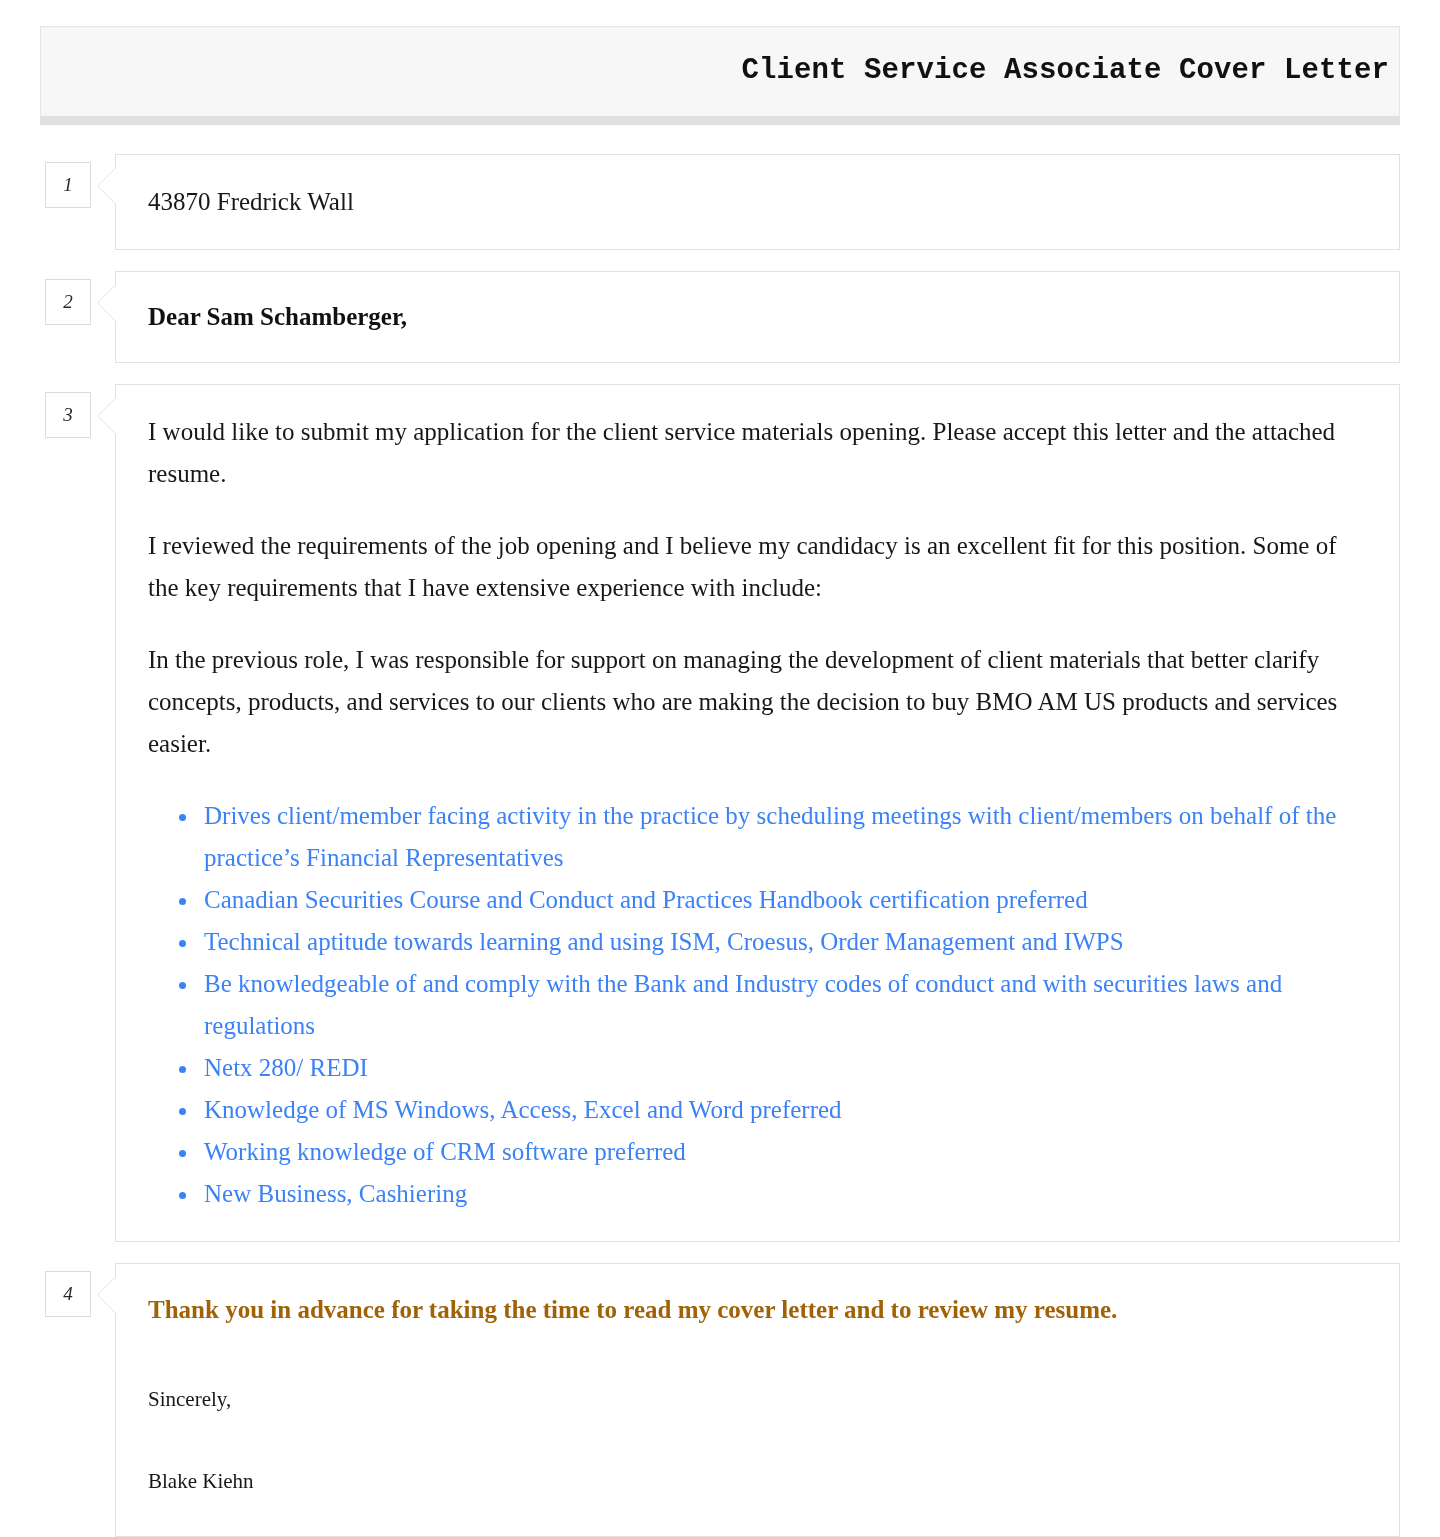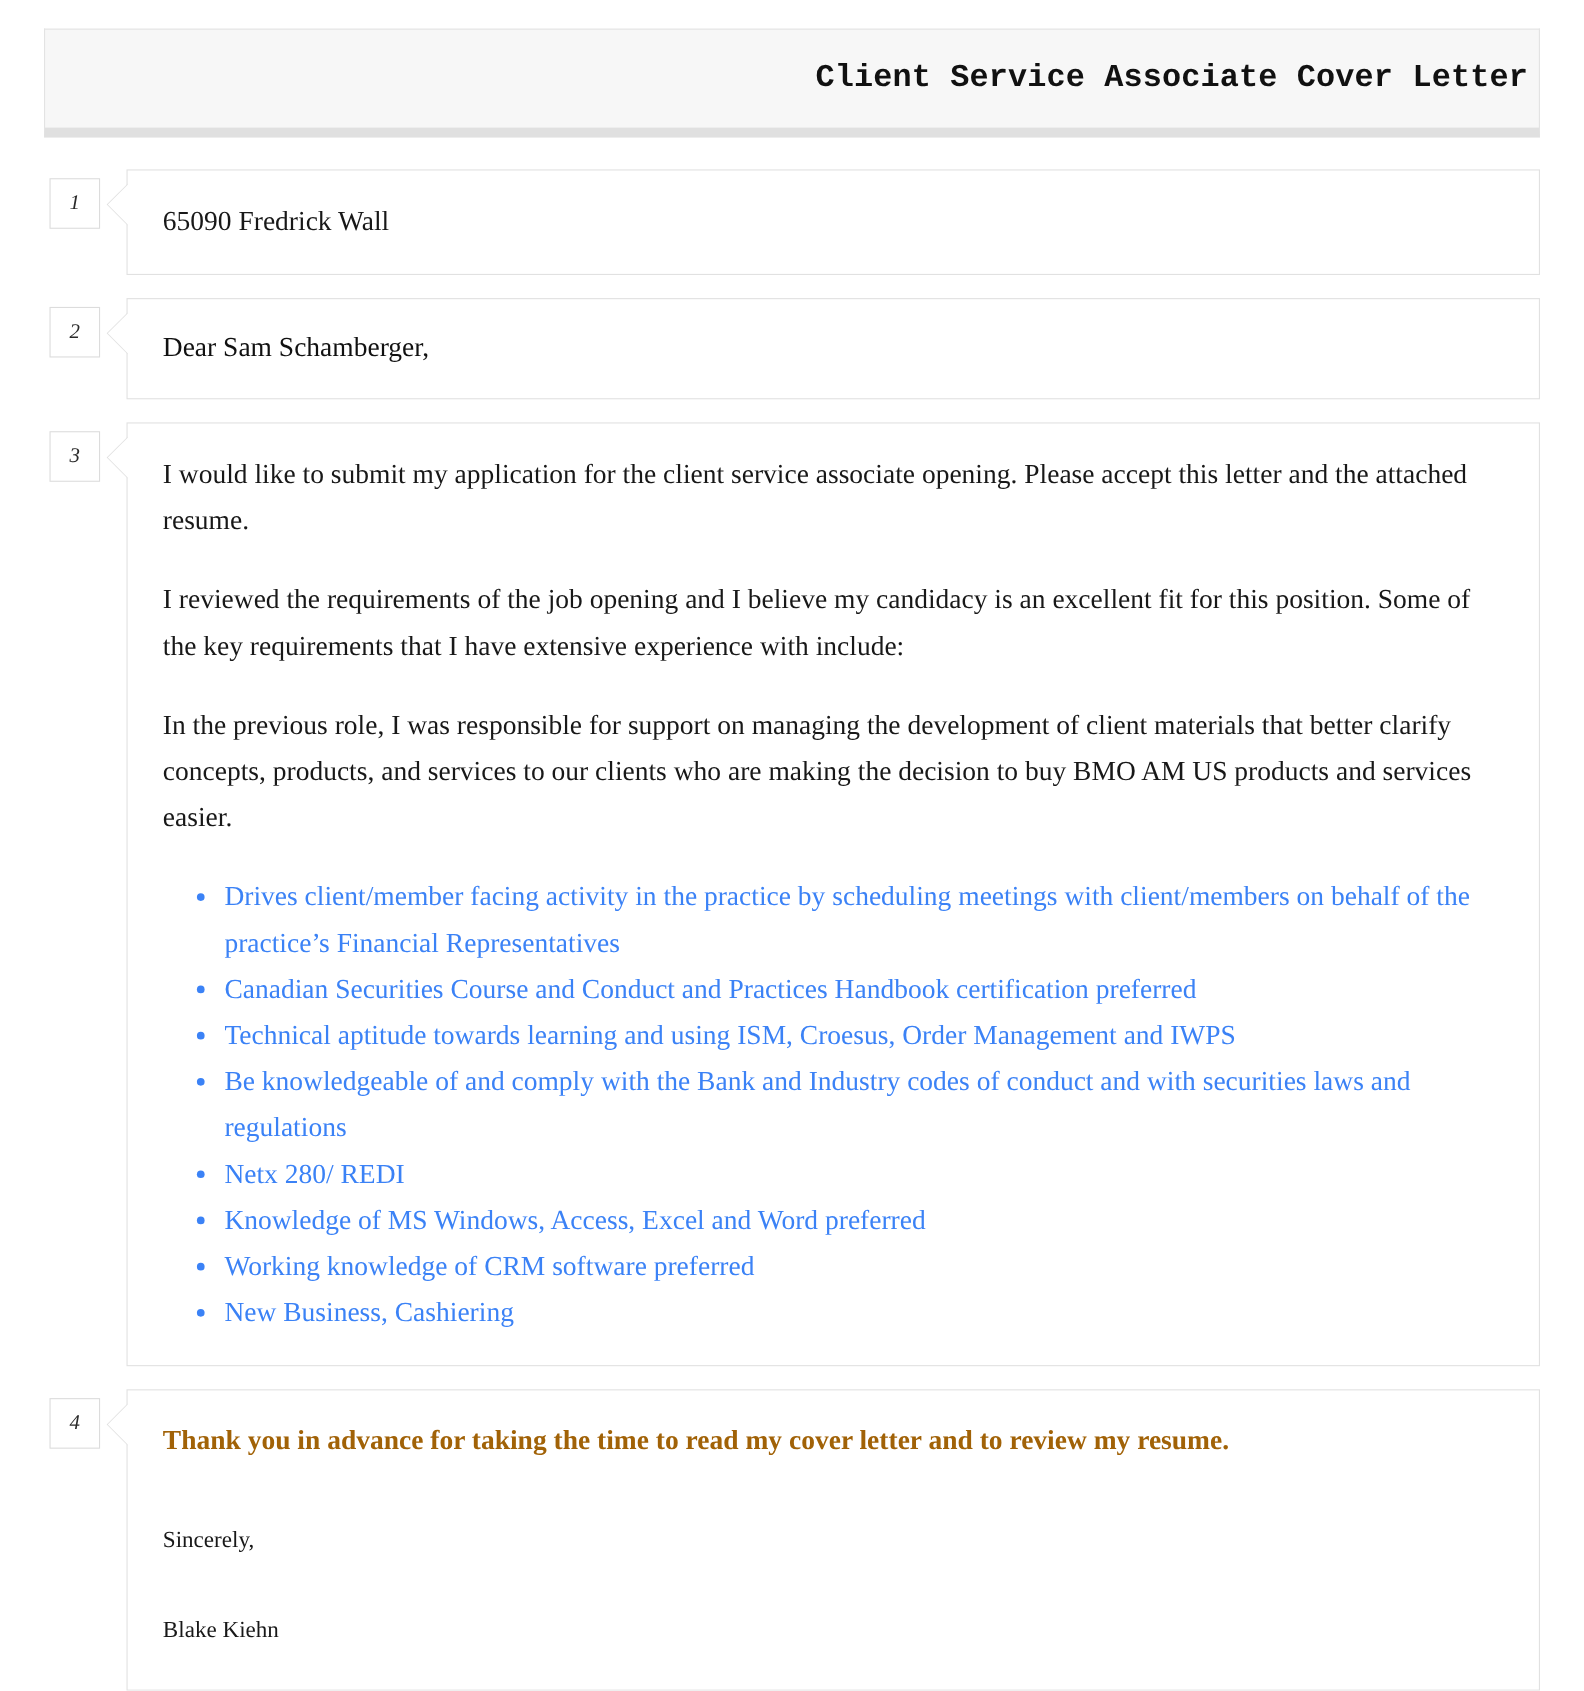--- a/index.html
+++ b/index.html
@@ -97,21 +97,21 @@
     color: #181818;
   }
   .para {
     font-size: 25px;
     line-height: 42px;
     color: #181818;
     margin: 0 0 30px 0;
   }
   .para:last-child { margin-bottom: 0; }
   .bold-line {
-    font-weight: normal;
+    font-weight: bold;
     font-size: 25px;
     line-height: 38px;
     color: #111111;
   }
   .bullets {
     margin: 0;
     padding-left: 52px;
     list-style-type: disc;
   }
   .bullets li {
@@ -144,39 +144,39 @@
     <div class="header-title">Client Service Associate Cover Letter</div>
   </div>
 
   <div class="sections">
 
     <div class="section">
       <div class="badge">1</div>
       <div class="content-box">
         <span class="notch-outer"></span>
         <span class="notch-inner"></span>
-        <div class="line">65090 Fredrick Wall</div>
+        <div class="line">43870 Fredrick Wall</div>
       </div>
     </div>
 
     <div class="section">
       <div class="badge">2</div>
       <div class="content-box">
         <span class="notch-outer"></span>
         <span class="notch-inner"></span>
         <div class="bold-line">Dear Sam Schamberger,</div>
       </div>
     </div>
 
     <div class="section">
       <div class="badge">3</div>
       <div class="content-box">
         <span class="notch-outer"></span>
         <span class="notch-inner"></span>
-        <p class="para">I would like to submit my application for the client service associate opening. Please accept this letter and the attached resume.</p>
+        <p class="para">I would like to submit my application for the client service materials opening. Please accept this letter and the attached resume.</p>
         <p class="para">I reviewed the requirements of the job opening and I believe my candidacy is an excellent fit for this position. Some of the key requirements that I have extensive experience with include:</p>
         <p class="para">In the previous role, I was responsible for support on managing the development of client materials that better clarify concepts, products, and services to our clients who are making the decision to buy BMO AM US products and services easier.</p>
         <ul class="bullets">
           <li>Drives client/member facing activity in the practice by scheduling meetings with client/members on behalf of the practice’s Financial Representatives</li>
           <li>Canadian Securities Course and Conduct and Practices Handbook certification preferred</li>
           <li>Technical aptitude towards learning and using ISM, Croesus, Order Management and IWPS</li>
           <li>Be knowledgeable of and comply with the Bank and Industry codes of conduct and with securities laws and regulations</li>
           <li>Netx 280/ REDI</li>
           <li>Knowledge of MS Windows, Access, Excel and Word preferred</li>
           <li>Working knowledge of CRM software preferred</li>

